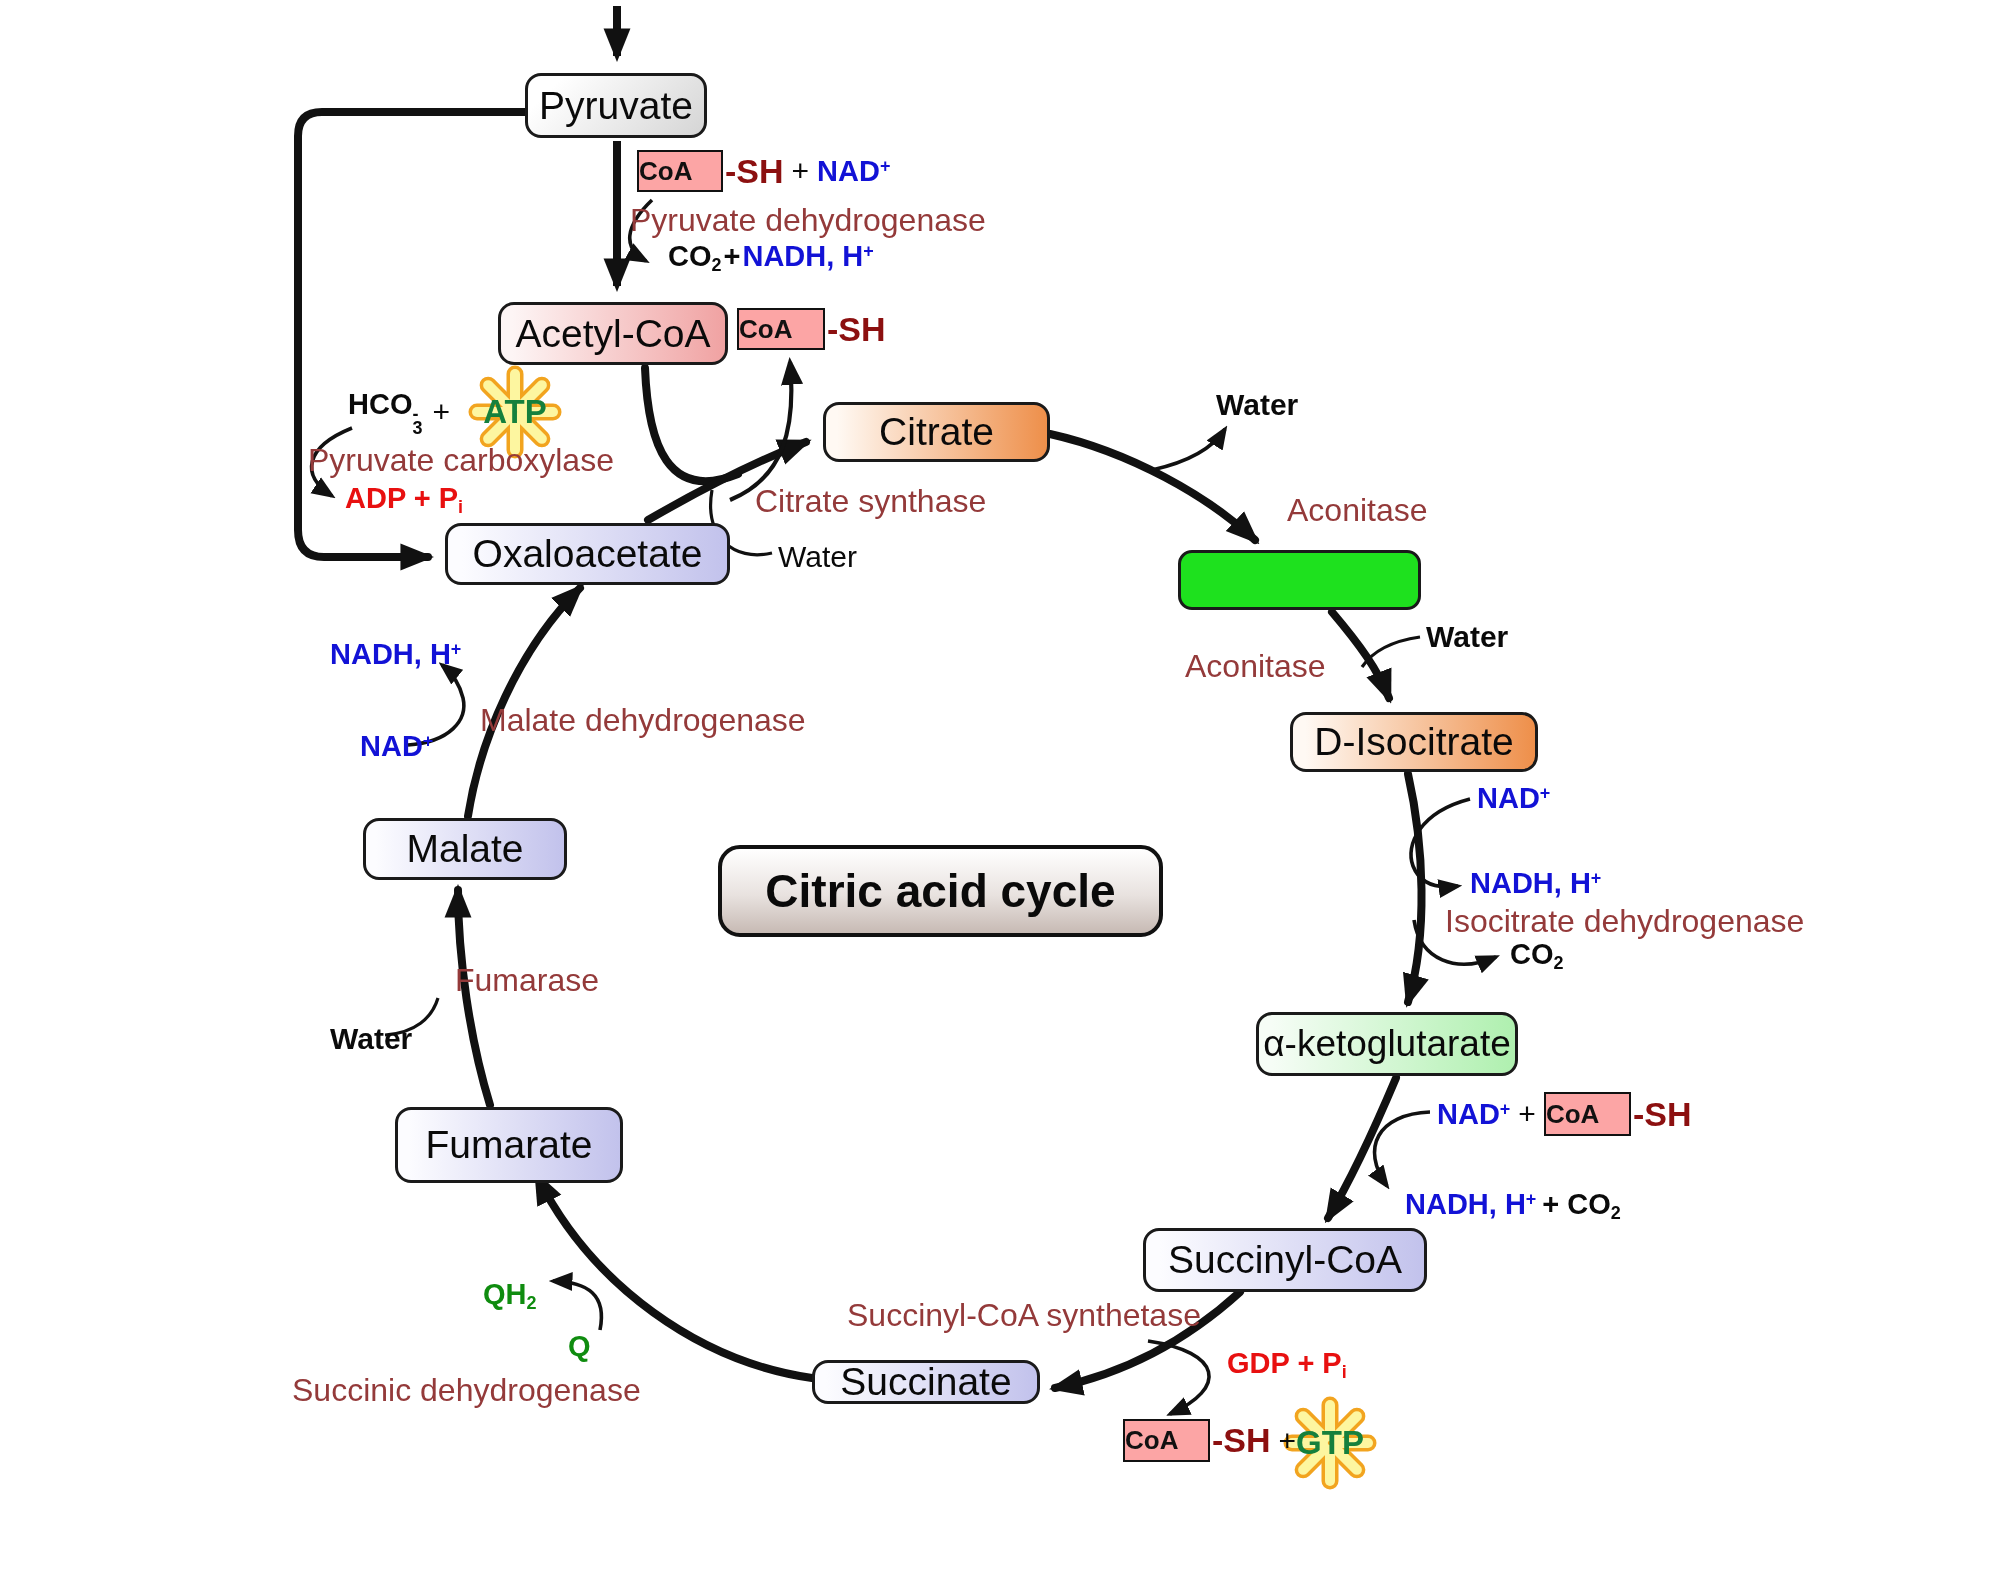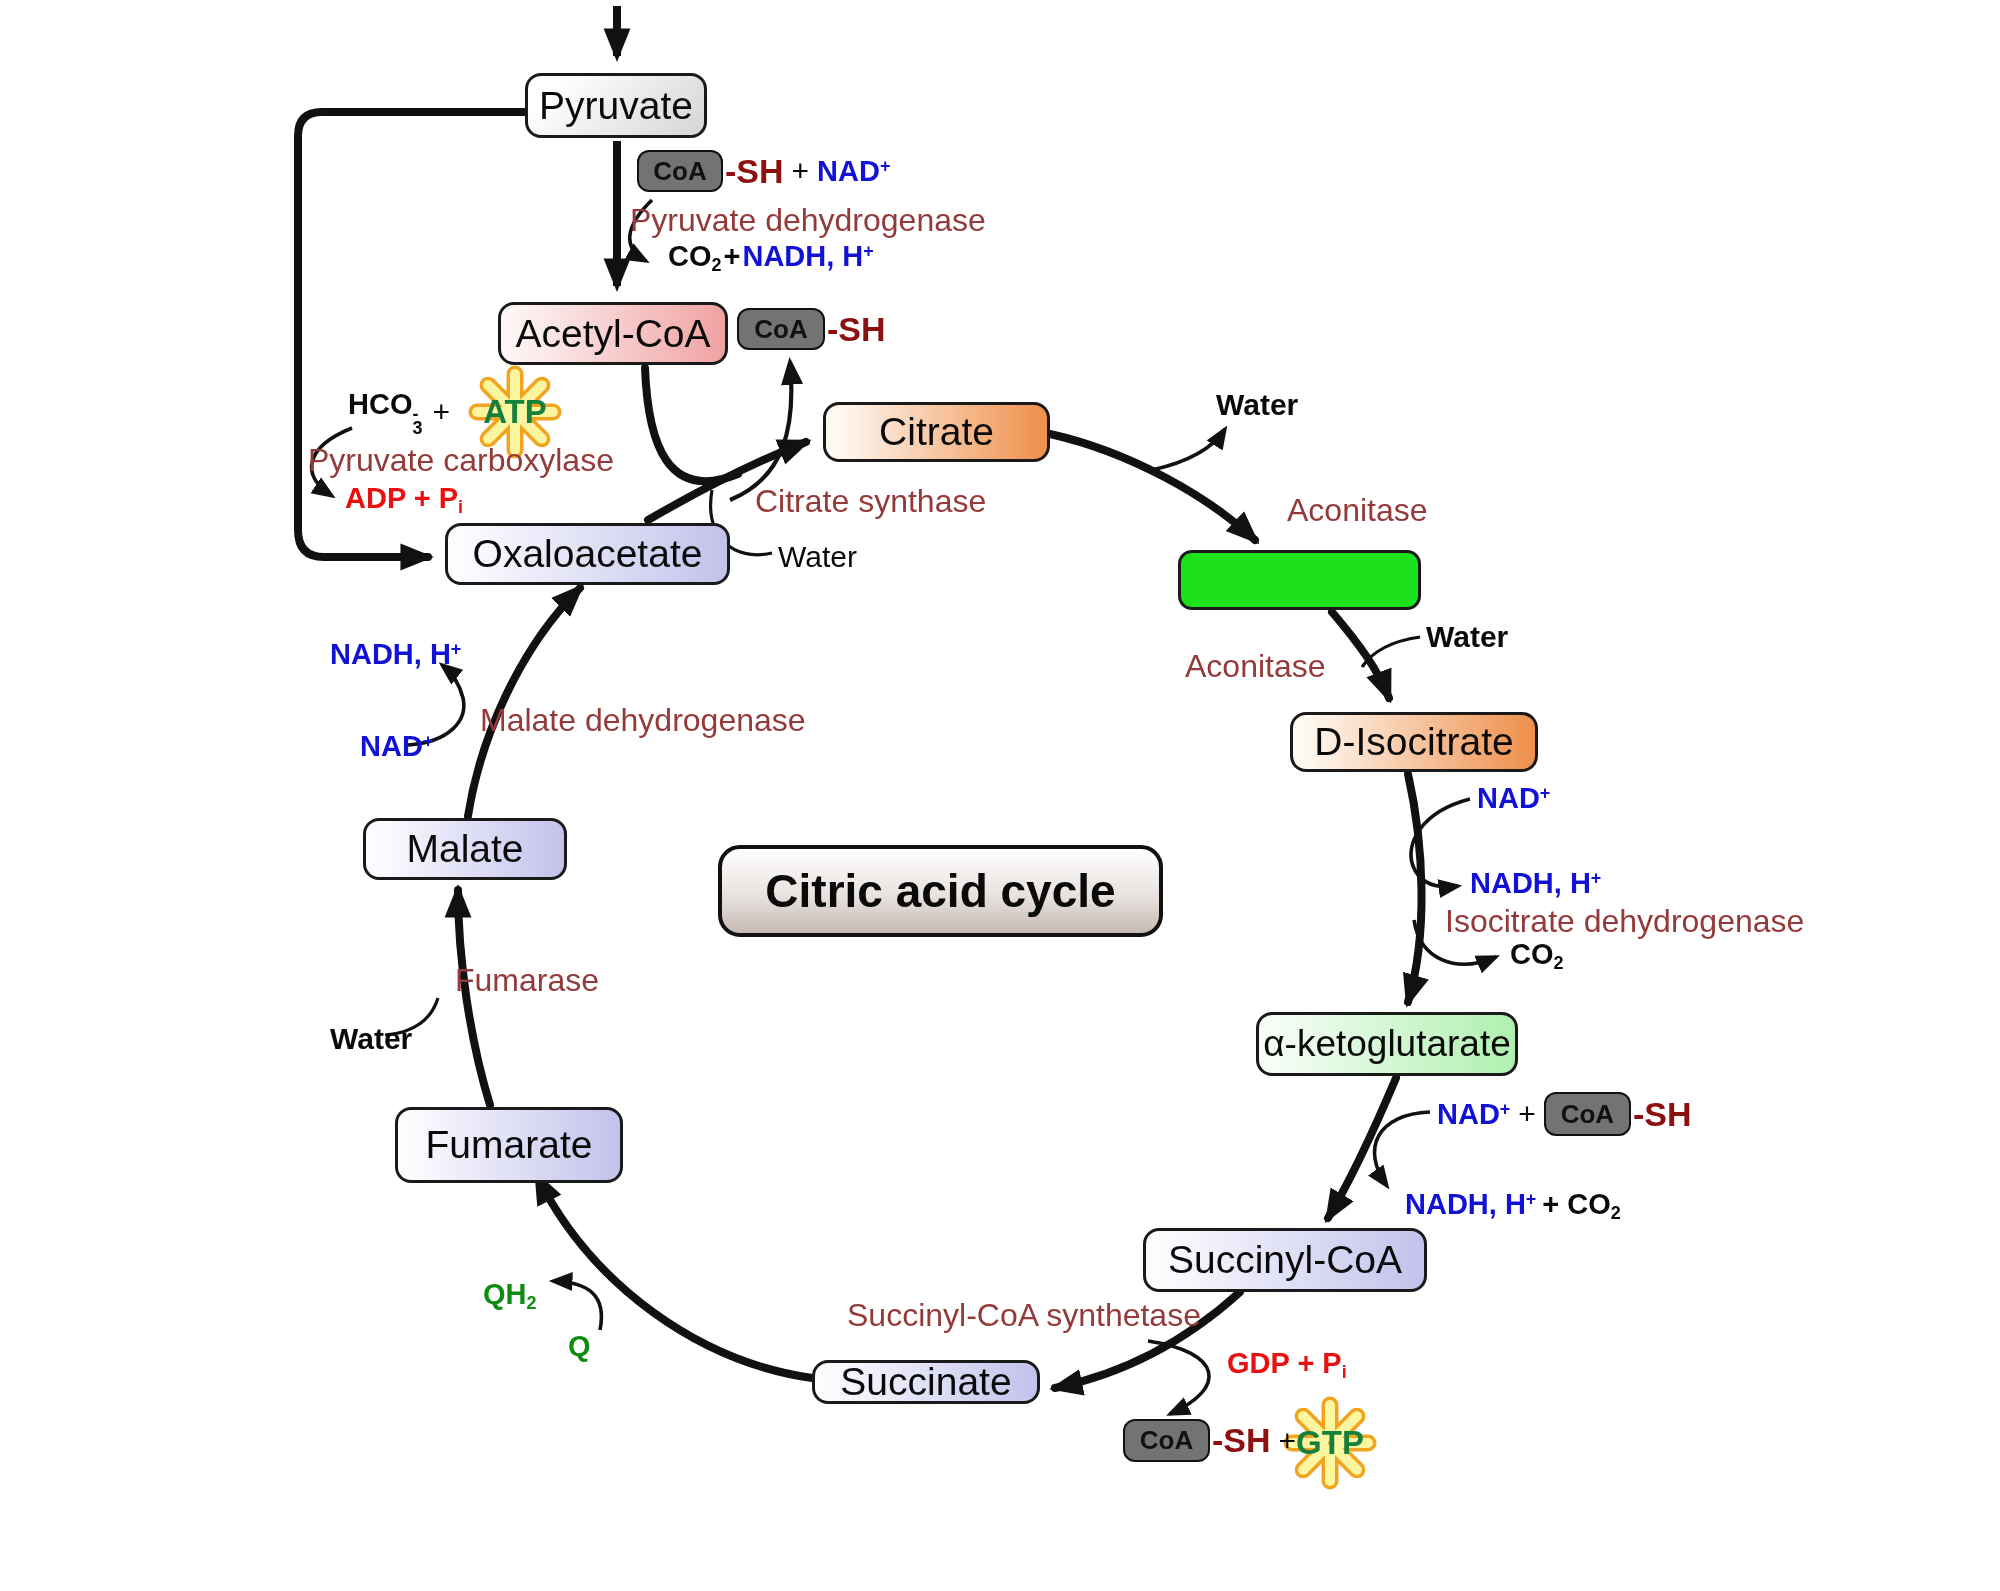--- a/index.html
+++ b/index.html
@@ -14,22 +14,22 @@
   .orange{background:linear-gradient(90deg,#fff9f3 5%,#ee8f4a 100%);}
   .lav  {background:linear-gradient(90deg,#fcfcff 5%,#c2c2ec 100%);}
   .grn  {background:#1ee11e;border-radius:14px;}
   .akgbg{background:linear-gradient(90deg,#f6fdf6 5%,#aff0af 100%);}
 
   .titlebox{position:absolute;left:718px;top:845px;width:445px;height:92px;
        border:4.5px solid #111;border-radius:22px;display:flex;align-items:center;justify-content:center;
        background:linear-gradient(180deg,#ffffff 0%,#e8e2df 55%,#c7bab4 100%);
        font-size:46px;font-weight:bold;color:#0a0a0a;box-sizing:border-box;}
 
-  .coabox{border:2.5px solid #111;border-radius:12px;background:#737373;display:flex;
-       align-items:center;justify-content:center;font-weight:bold;font-size:26px;color:#111;
+  .coabox{border:2.5px solid #111;border-radius:0;background:#fca5a5;display:flex;
+       align-items:center;justify-content:flex-start;font-weight:bold;font-size:26px;color:#111;
        box-sizing:border-box;flex:0 0 auto;}
 
   .cluster{position:absolute;display:flex;align-items:center;gap:8px;white-space:nowrap;}
   .lbl{position:absolute;white-space:nowrap;}
   .enz{position:absolute;white-space:nowrap;color:#943a3a;font-size:32px;}
   .blue{color:#1212d6;font-weight:bold;font-size:29px;}
   .red{color:#e81010;font-weight:bold;font-size:29px;}
   .dred{color:#8c1010;font-weight:bold;font-size:34px;}
   .grntxt{color:#0f8c0f;font-weight:bold;font-size:29px;}
   .blk{color:#0a0a0a;font-weight:bold;font-size:29px;}
@@ -170,20 +170,21 @@
       <span>Citric acid cycle</span>
     </div>
 
   <div class="enz" style="left:630px;top:202px">Pyruvate dehydrogenase</div>
   <div class="enz" style="left:308px;top:442px">Pyruvate carboxylase</div>
   <div class="enz" style="left:755px;top:483px">Citrate synthase</div>
   <div class="enz" style="left:1287px;top:492px">Aconitase</div>
   <div class="enz" style="left:1185px;top:648px">Aconitase</div>
   <div class="enz" style="left:1445px;top:903px">Isocitrate dehydrogenase</div>
   <div class="enz" style="left:847px;top:1297px">Succinyl-CoA synthetase</div>
+  <div class="enz" style="left:292px;top:1372px">Succinic dehydrogenase</div>
   <div class="enz" style="left:455px;top:962px">Fumarase</div>
   <div class="enz" style="left:480px;top:702px">Malate dehydrogenase</div>
 
   <div class="cluster" style="left:637px;top:150px">
     <div class="coabox" style="width:86px;height:42px">
         <span>CoA</span>
       </div>
     <span class="dred" style="margin-left:-6px">-SH</span>
     <span class="blkreg">+</span>
     <span class="blue"><span>NAD</span><span class="sup">+</span></span>

